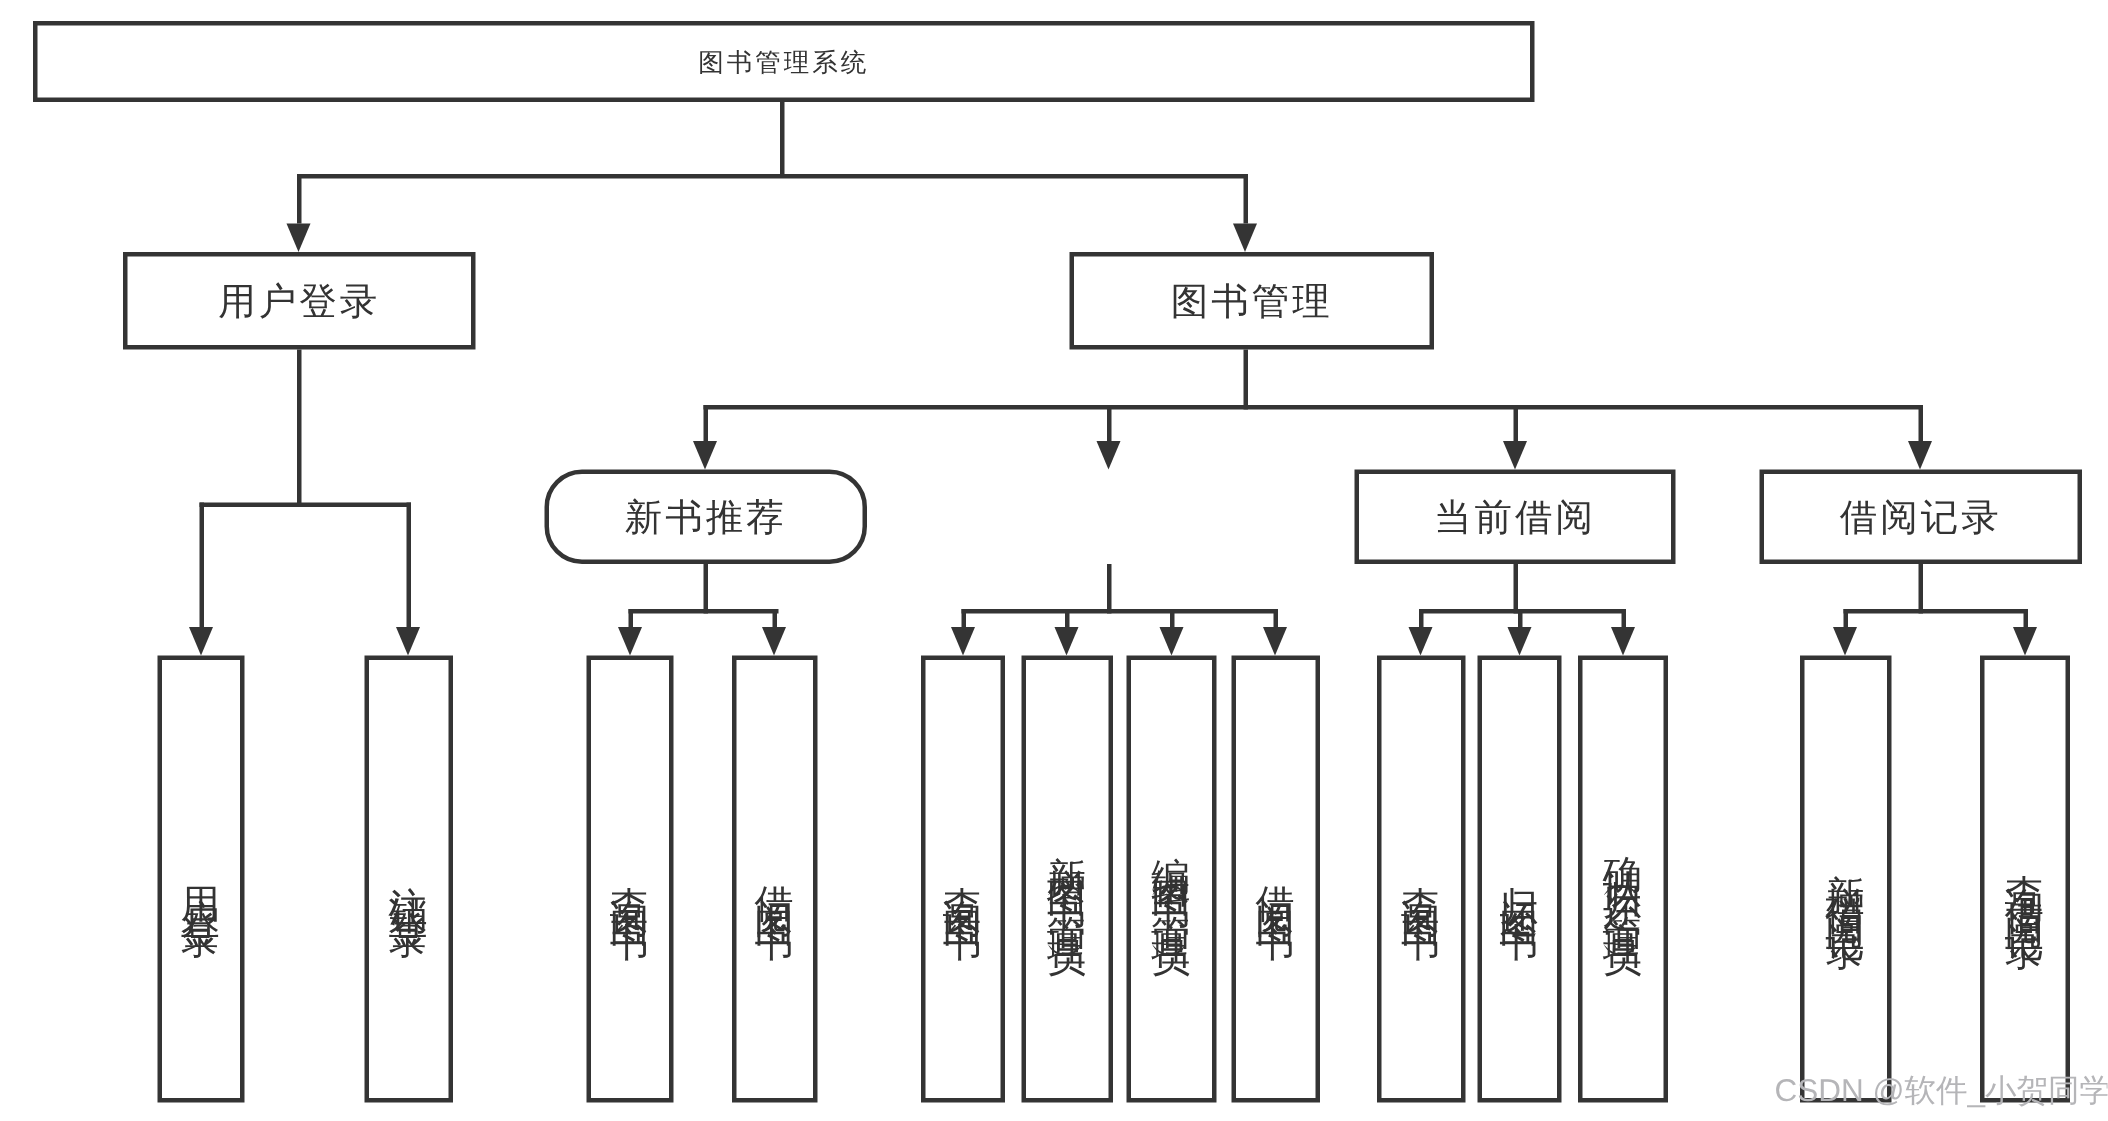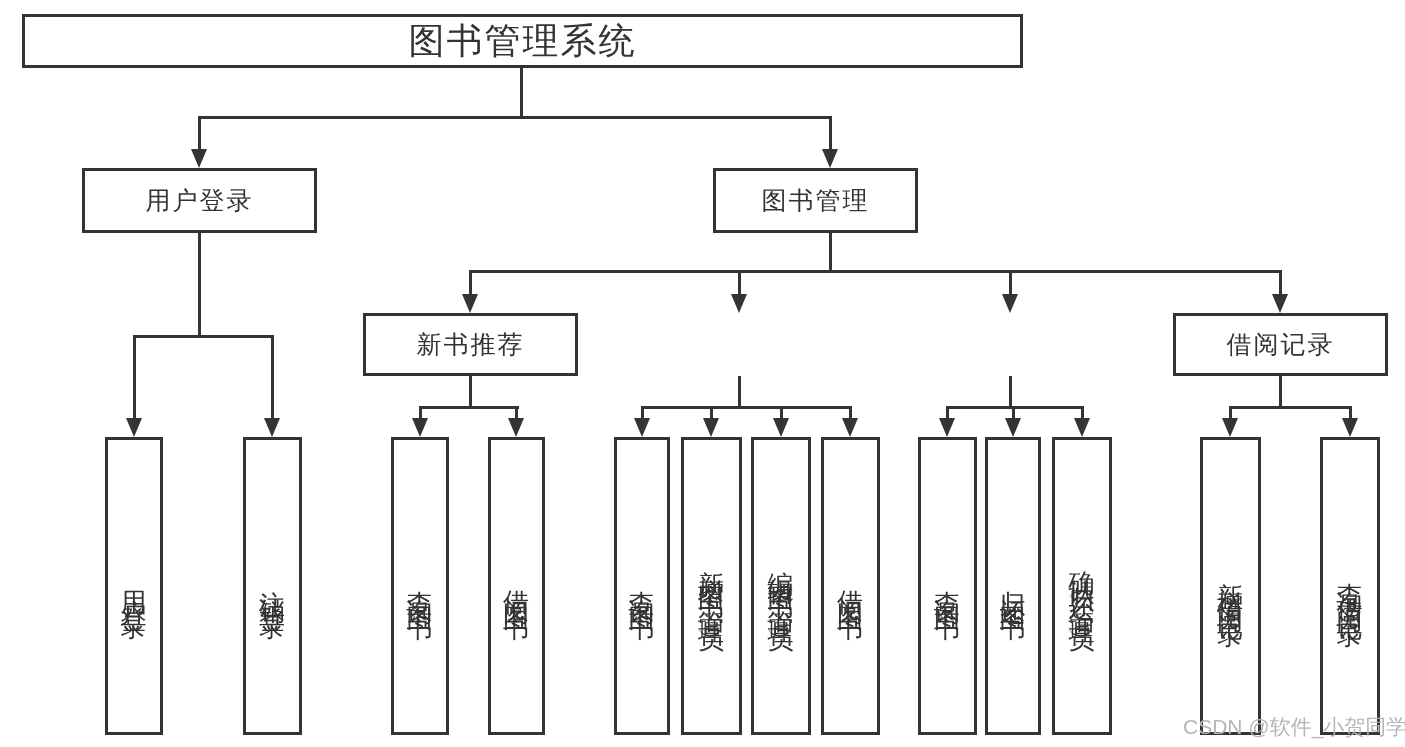--- a/index.html
+++ b/index.html
@@ -28,21 +28,21 @@
     align-items: center;
     justify-content: center;
     color: var(--text);
   }
   .box.hbox span {
     font-size: 25px;
     letter-spacing: 2px;
     white-space: nowrap;
   }
   .box.rootbox span {
-    font-size: 36px;
+    font-size: 17px;
     letter-spacing: 2px;
     white-space: nowrap;
   }
   .box.vbox span {
     writing-mode: vertical-rl;
     text-orientation: mixed;
     font-size: 26px;
     letter-spacing: 8px;
     line-height: 1;
   }
@@ -79,26 +79,29 @@
 
 <div class="canvas">
 
   <div class="box rootbox" style="left:22px; top:14px; width:1001px; height:54px;">
     <span>图书管理系统</span>
   </div>
 
   <div class="box hbox" style="left:82px; top:168px; width:235px; height:65px;">
     <span>用户登录</span>
   </div>
-  <div class="box hbox" style="left:713px; top:168px; width:205px; height:65px;">
+  <div class="box hbox" style="left:713px; top:168px; width:243px; height:65px;">
     <span>图书管理</span>
   </div>
 
-  <div class="box hbox" style="left:363px; top:313px; width:215px; height:63px;">
+  <div class="box hbox" style="left:363px; top:313px; width:215px; height:63px;border-radius:25px;">
     <span>新书推荐</span>
+  </div>
+  <div class="box hbox" style="left:903px; top:313px; width:214px; height:63px;">
+    <span>当前借阅</span>
   </div>
   <div class="box hbox" style="left:1173px; top:313px; width:215px; height:63px;">
     <span>借阅记录</span>
   </div>
 
   <div class="box vbox" style="left:105px; top:437px; width:58px; height:298px;">
     <span>用户登录</span>
   </div>
   <div class="box vbox" style="left:243px; top:437px; width:59px; height:298px;">
     <span>注销登录</span>

